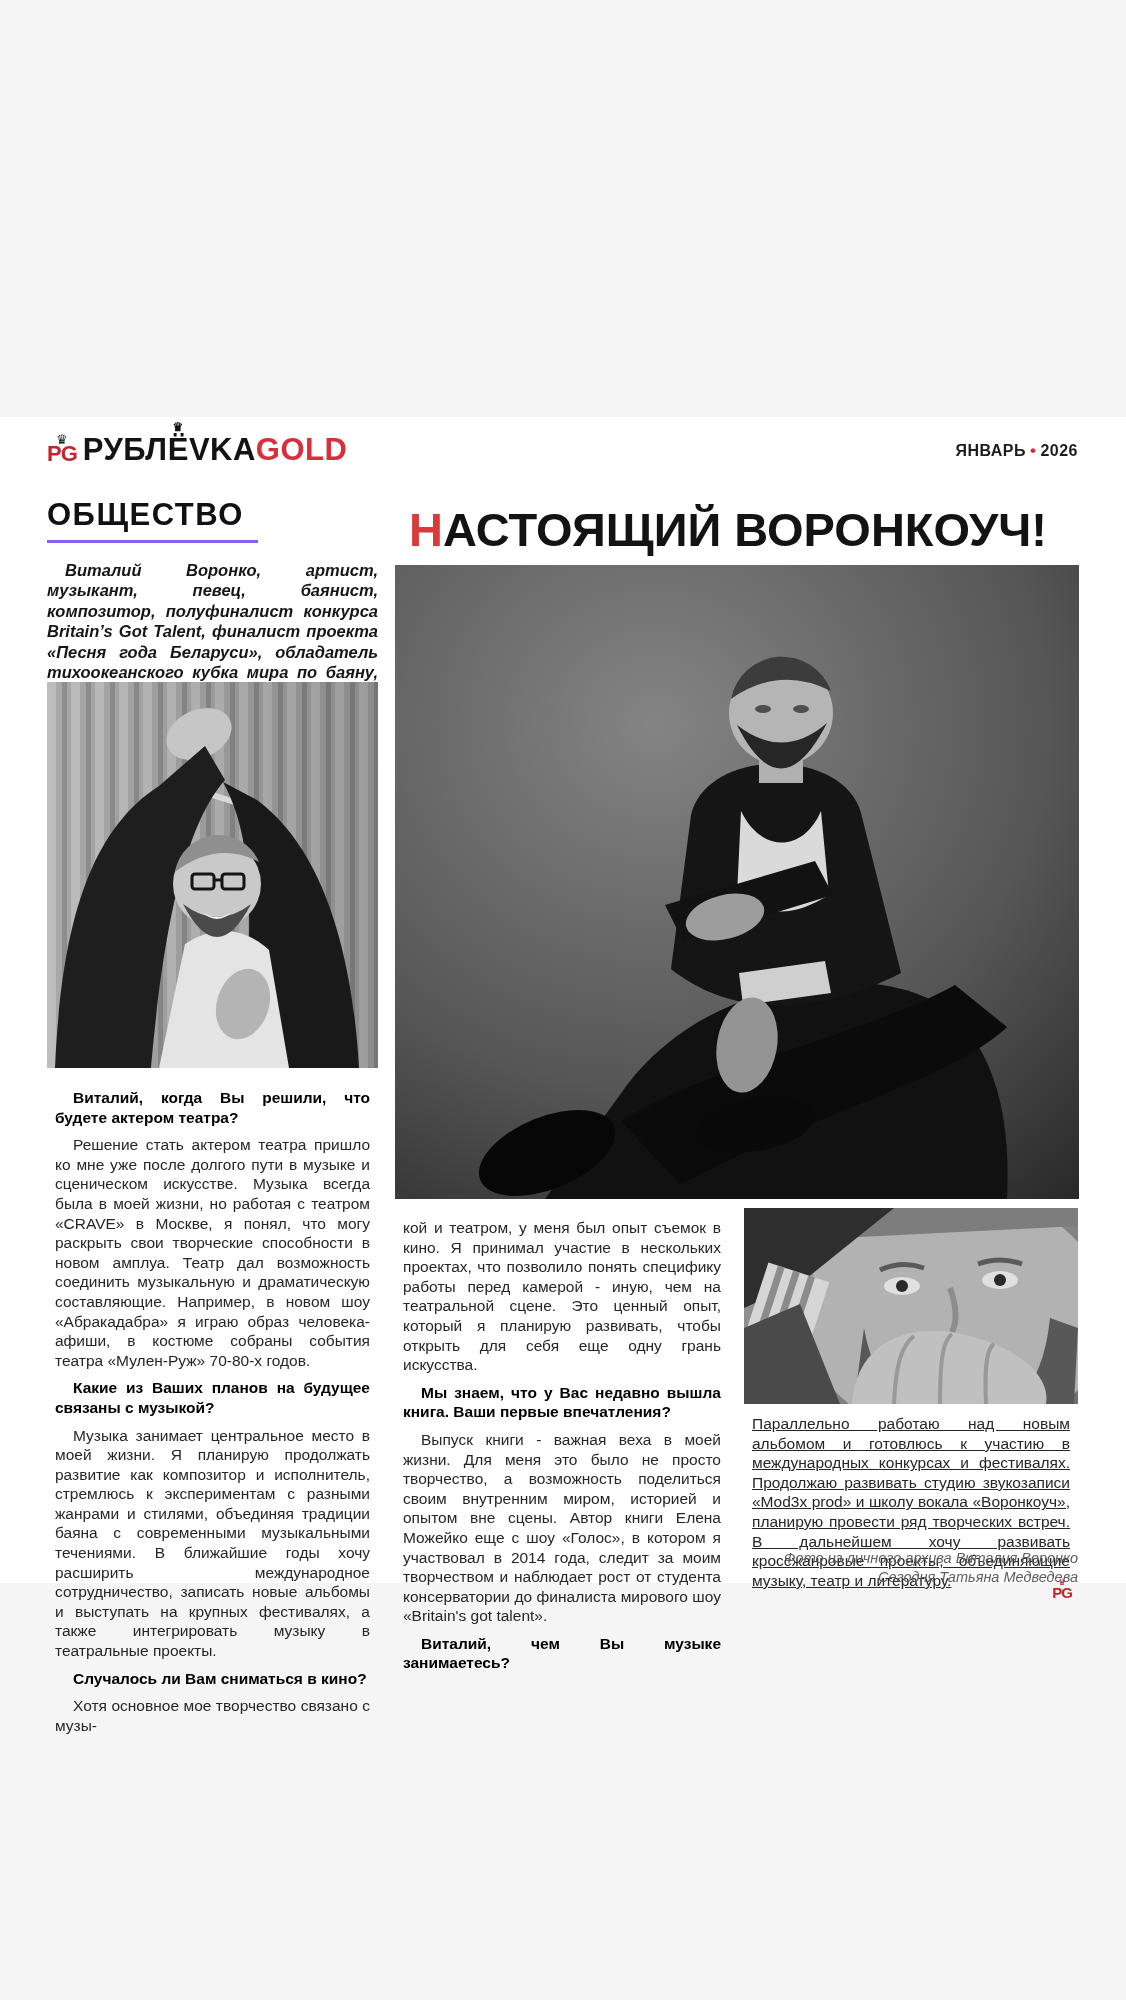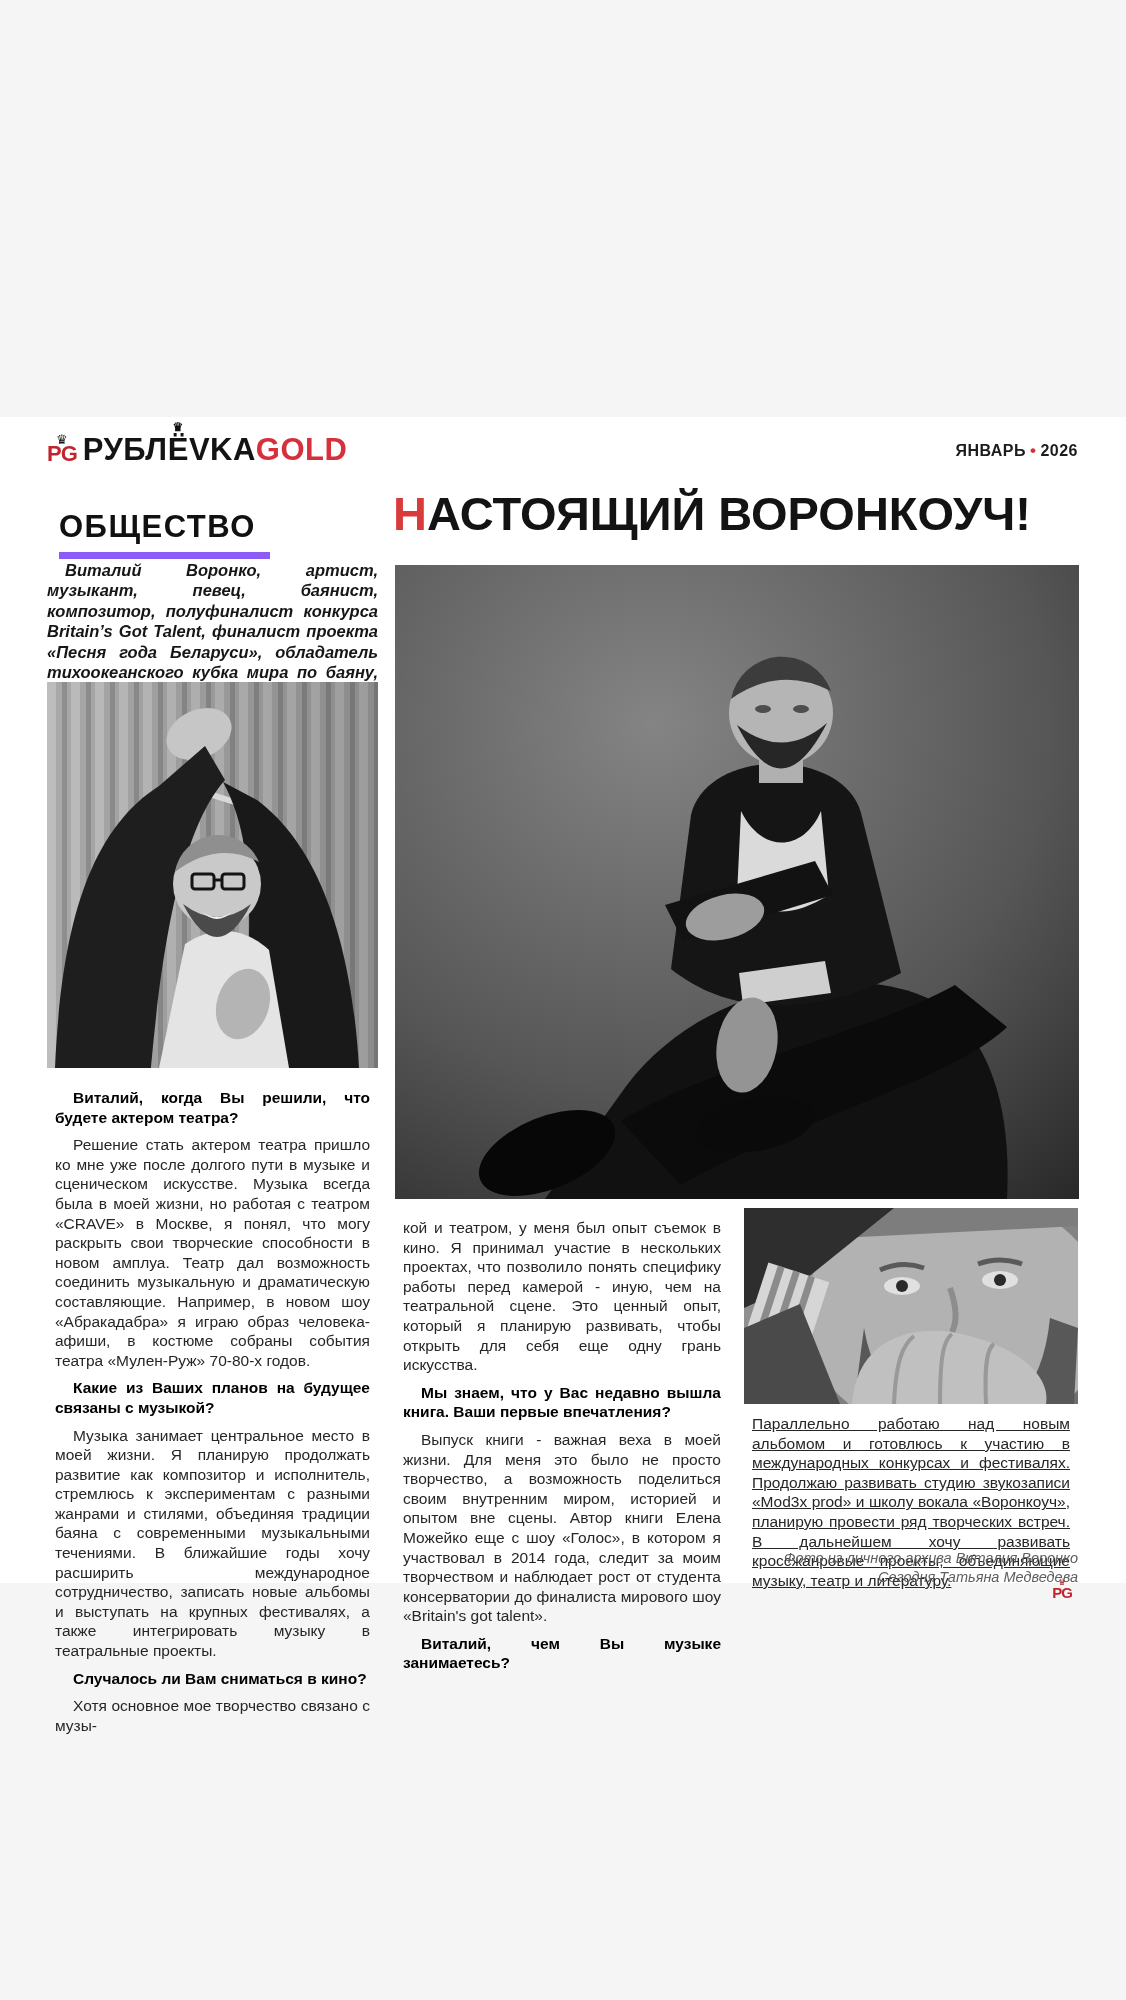--- a/index.html
+++ b/index.html
@@ -24,36 +24,36 @@
   .emblem .pg{font-size:22px;font-weight:bold;color:#c2242e;letter-spacing:-1px;}
   .brand-text{font-size:31px;font-weight:bold;letter-spacing:0.5px;line-height:1;display:inline-flex;align-items:flex-end;}
   .b-black{color:#141414;}
   .b-red{color:#d6303c;}
   .b-e{position:relative;color:#141414;}
   .b-e .crown2{position:absolute;left:50%;transform:translateX(-50%);top:-13px;font-size:12px;color:#111;}
   .date{right:48px;top:24px;font-size:16px;font-weight:bold;color:#1c1c1c;letter-spacing:0.5px;}
   .date .dot{color:#d6303c;margin:0 4px;font-size:17px;}
 
   
-  .section{left:47px;top:80px;margin:12px;font-size:31px;font-weight:bold;letter-spacing:1.5px;
-    color:#111;padding:0 14px 7px 0;border-bottom:7px solid #8b5cf6;display:inline-block;}
+  .section{left:47px;top:80px;margin:0;font-size:31px;font-weight:bold;letter-spacing:1.5px;
+    color:#111;padding:0 14px 7px 0;border-bottom:3px solid #8b5cf6;display:inline-block;}
   .lead{left:47px;top:143px;width:331px;margin:0;font-size:16.5px;line-height:20.4px;
     font-weight:bold;font-style:italic;text-align:justify;text-indent:18px;color:#161616;}
   .photo{overflow:hidden;background:#999;}
   .photo svg{display:block;}
   .qa{width:331px;font-size:15.5px;line-height:19.6px;text-align:justify;color:#262626;}
   .qa p{margin:8px;text-indent:18px;}
   .qa p.q{font-weight:bold;color:#000;}
   .qa p.noindent{text-indent:0;}
   .left-qa{left:47px;top:663px;}
   .mid-col{left:395px;top:793px;width:334px;}
   .right-col{left:744px;top:989px;width:334px;text-decoration:underline;}
 
   
-  .headline{left:393px;top:72px;width:690px;margin:0;font-size:47px;line-height:1.05;
+  .headline{left:393px;top:72px;width:690px;margin:16px;font-size:47px;line-height:1.05;
     font-weight:bold;letter-spacing:0px;color:#131313;white-space:nowrap;}
   .headline .red{color:#d93a3a;}
 
   
   .caption{left:744px;top:1132px;width:334px;text-align:right;font-style:italic;
     font-size:14.5px;line-height:18.5px;color:#5e5e5e;}
   .end-mark{position:absolute;right:6px;bottom:-2px;display:inline-flex;flex-direction:column;
     align-items:center;line-height:1;}
   .end-mark .crown{font-size:9px;color:#c2242e;margin-bottom:-2px;}
   .end-mark .pg{font-size:15px;font-weight:bold;color:#c2242e;letter-spacing:-1px;}

